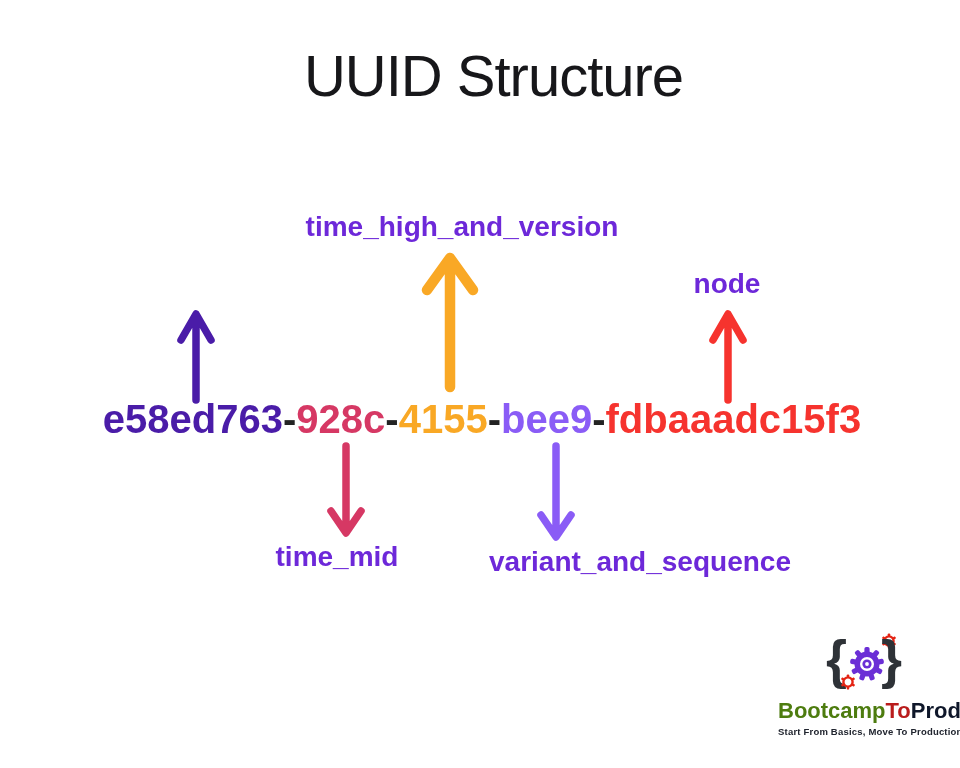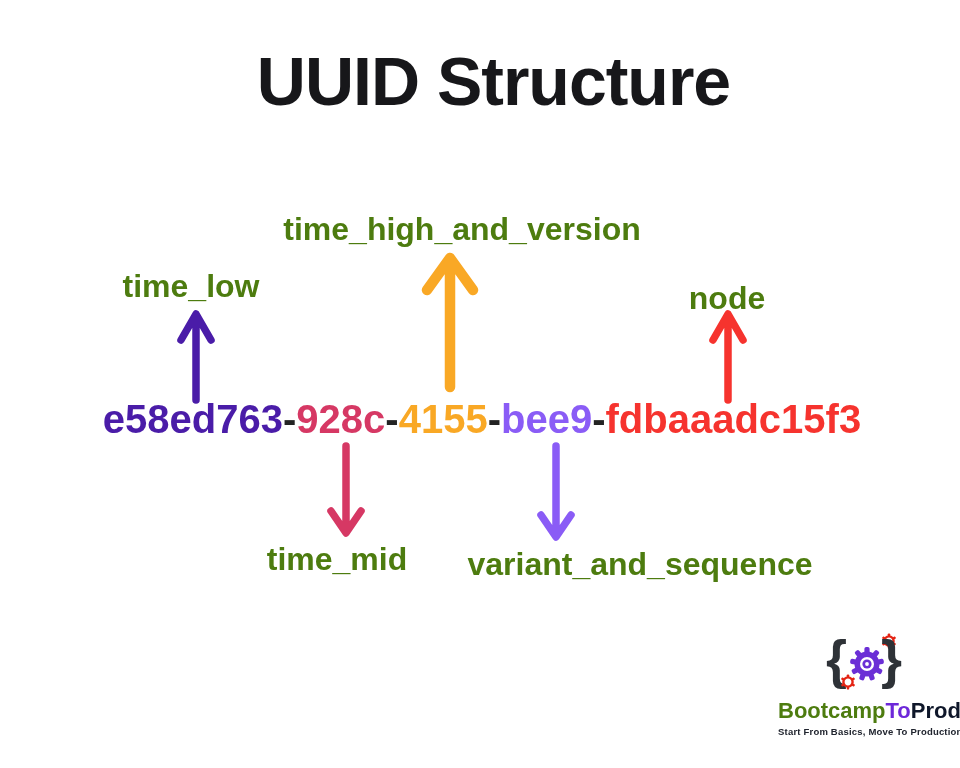--- a/index.html
+++ b/index.html
@@ -14,38 +14,38 @@
     height: 768px;
     background: #ffffff;
     overflow: hidden;
   }
   .title {
     position: absolute;
     top: 42px;
     left: 0;
     right: 0;
     text-align: center;
-    font-size: 68px;
-    font-weight: 700;
+    font-size: 58px;
+    font-weight: 400;
     letter-spacing: -1px;
     color: #17171a;
     margin: 0;
     padding-left: 27px;
   }
   .part-label {
     position: absolute;
     transform: translateX(-50%);
-    font-size: 32px;
-    font-weight: 800;
-    color: #4d7c0f;
+    font-size: 28px;
+    font-weight: 800;
+    color: #6d28d9;
     white-space: nowrap;
   }
   .lbl-time-high { left: 462px; top: 211px; }
   .lbl-time-low  { left: 191px; top: 268px; }
-  .lbl-node      { left: 727px; top: 280px; }
+  .lbl-node      { left: 727px; top: 268px; }
   .lbl-time-mid  { left: 337px; top: 541px; }
   .lbl-variant   { left: 640px; top: 546px; }
 
   .uuid-row {
     position: absolute;
     top: 397px;
     left: 4px;
     right: 0;
     text-align: center;
     font-size: 40px;
@@ -115,21 +115,20 @@
   }
 </style>
 </head>
 <body>
 
 <div class="canvas">
 
   <h1 class="title">UUID Structure</h1>
 
   <div class="part-label lbl-time-high">time_high_and_version</div>
-  <div class="part-label lbl-time-low">time_low</div>
   <div class="part-label lbl-node">node</div>
   <div class="part-label lbl-time-mid">time_mid</div>
   <div class="part-label lbl-variant">variant_and_sequence</div>
 
   <svg class="arrow-overlay" viewBox="0 0 960 768" aria-hidden="true">
     <path stroke-width="7.5" d="M196 400 V320 M181 340 L196 314 L211 340" style="color: rgb(74, 28, 168);"></path>
     <path stroke-width="10.5" d="M450 387 V268 M427 290 L450 258 L473 290" style="color: rgb(249, 168, 37);"></path>
     <path stroke-width="7.5" d="M728 400 V320 M713 340 L728 314 L743 340" style="color: rgb(246, 51, 46);"></path>
     <path stroke-width="7.5" d="M346 446 V526 M331 511 L346 533 L361 511" style="color: rgb(214, 56, 100);"></path>
     <path stroke-width="7.5" d="M556 446 V530 M541 515 L556 537 L571 515" style="color: rgb(138, 92, 246);"></path>
@@ -223,18 +222,18 @@
             <g transform="rotate(300)">
                 <rect x="-1.2" y="-7.6" width="2.4" height="3" rx="0.9"></rect>
               </g>
           </g>
           <circle cx="0" cy="0" r="4.6" fill="#ffffff" stroke="currentColor" stroke-width="2.4"></circle>
         </g>
       </svg>
       <span class="brace brace-right" style="color: rgb(46, 50, 55);">}</span>
     </div>
     <div class="brand">
-      <span style="color: #4d7c0f;">Bootcamp</span><span style="color: #6d28d9;">To</span><span style="color: #0f172a;">Prod</span>
+      <span style="color: #4d7c0f;">Bootcamp</span><span style="color: #b91c1c;">To</span><span style="color: #0f172a;">Prod</span>
     </div>
     <div class="tagline" style="color: rgb(32, 36, 46);">Start From Basics, Move To Production</div>
   </div>
 
 </div>
 
 </body></html>

